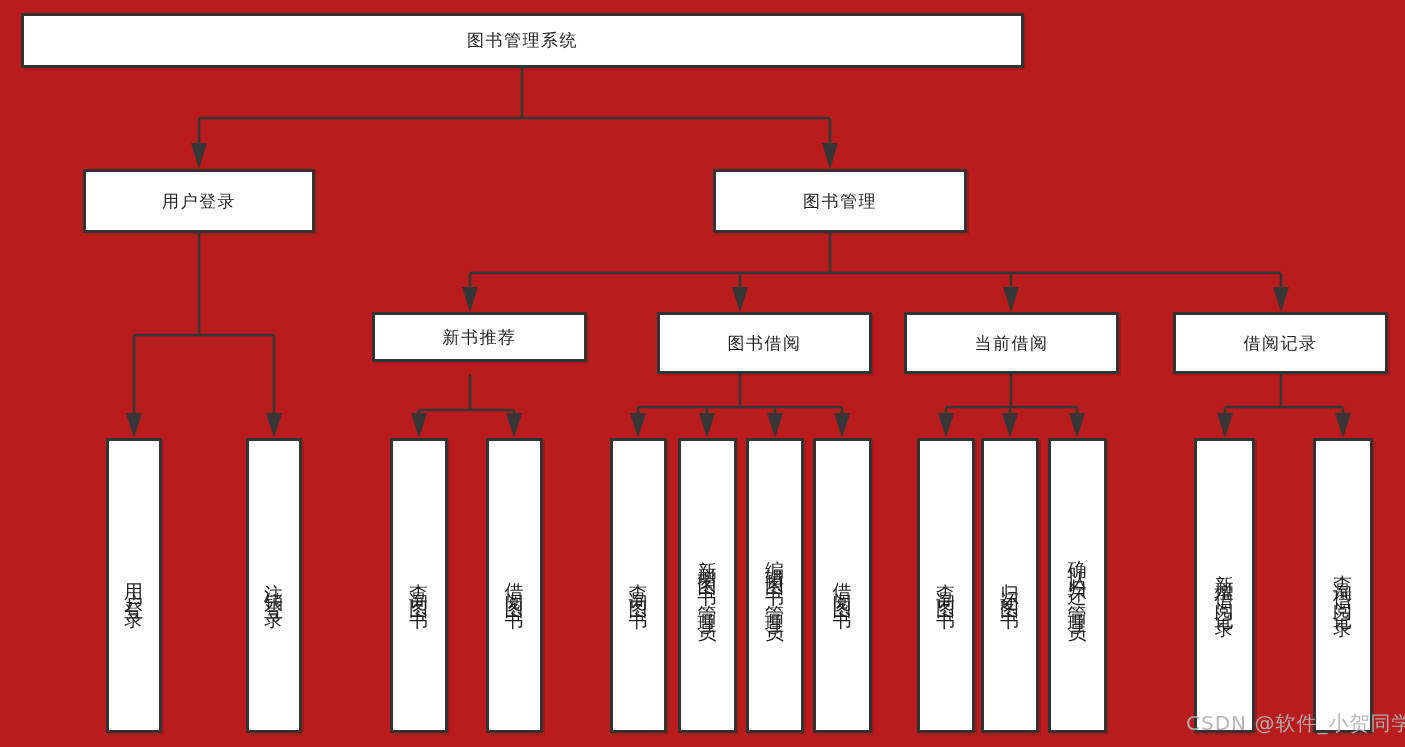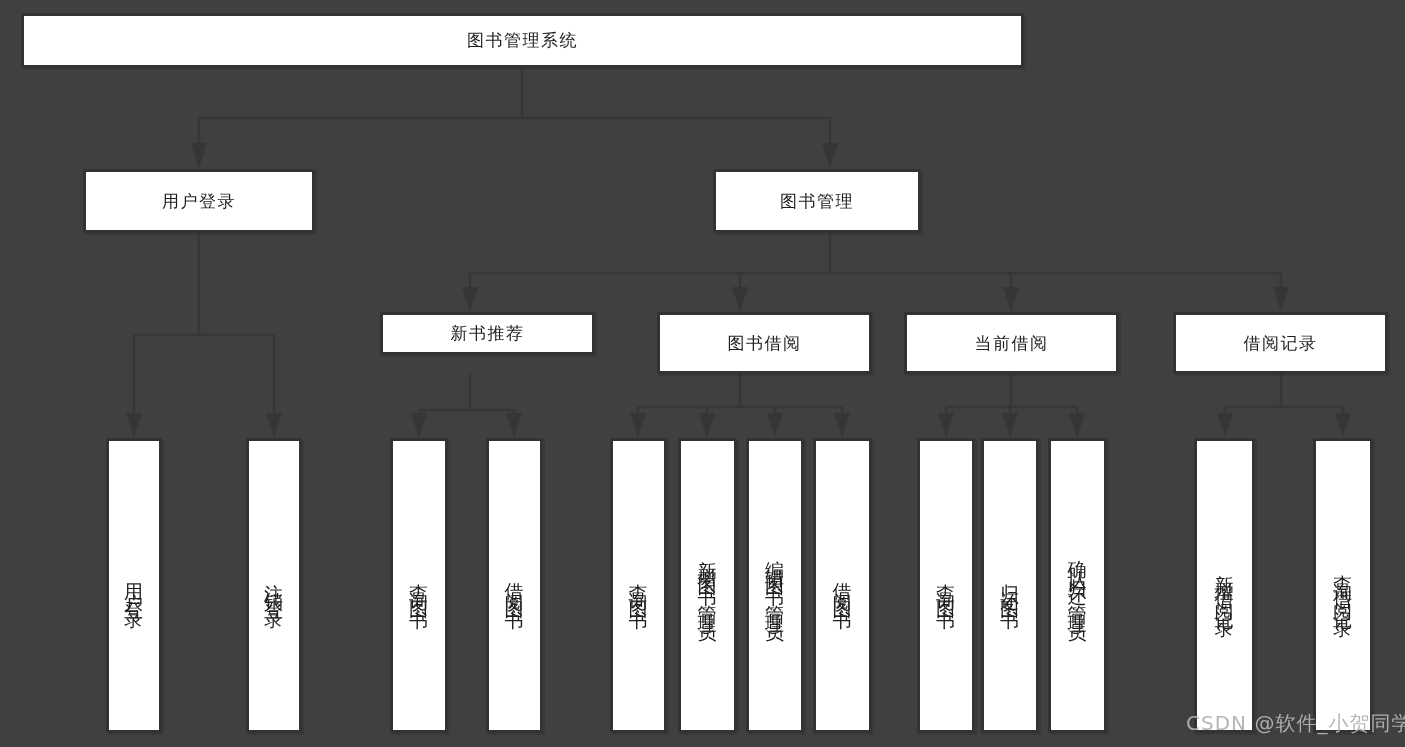--- a/index.html
+++ b/index.html
@@ -1,17 +1,17 @@
 <!DOCTYPE html>
 <html><head>
 <meta charset="utf-8">
 <style>
   html,body{margin:0;padding:0;background:#fff;}
   .stage{
-    position:relative;width:1405px;height:747px;background:#404040;
+    position:relative;width:1405px;height:747px;background:#b91c1c;
     font-family:"DejaVu Sans","Liberation Sans",sans-serif;overflow:hidden;
   }
   .box{
     position:absolute;box-sizing:border-box;background:#ffffff;
     border:3px solid #333333;
     display:flex;align-items:center;justify-content:center;
     box-shadow:2px 2px 0 rgba(0,0,0,0.10);
   }
   .box.h .lbl{
     font-size:17px;color:#1e1e1e;letter-spacing:1.5px;white-space:nowrap;
@@ -70,25 +70,25 @@
     <polygon points="1335,413 1351,413 1343,438"></polygon>
   </svg>
 
   <div class="box h" style="left:21px;top:13px;width:1003px;height:55px">
     <span class="lbl">图书管理系统</span>
   </div>
 
   <div class="box h" style="left:83px;top:169px;width:232px;height:64px">
     <span class="lbl">用户登录</span>
   </div>
-  <div class="box h" style="left:713px;top:169px;width:208px;height:64px">
+  <div class="box h" style="left:713px;top:169px;width:254px;height:64px">
     <span class="lbl">图书管理</span>
   </div>
 
-  <div class="box h" style="left:380px;top:312px;width:215px;height:43px">
+  <div class="box h" style="left:372px;top:312px;width:215px;height:50px">
     <span class="lbl">新书推荐</span>
   </div>
   <div class="box h" style="left:657px;top:312px;width:215px;height:62px">
     <span class="lbl">图书借阅</span>
   </div>
   <div class="box h" style="left:1173px;top:312px;width:215px;height:62px">
     <span class="lbl">借阅记录</span>
   </div>
   <div class="box h" style="left:904px;top:312px;width:215px;height:62px">
     <span class="lbl">当前借阅</span>

